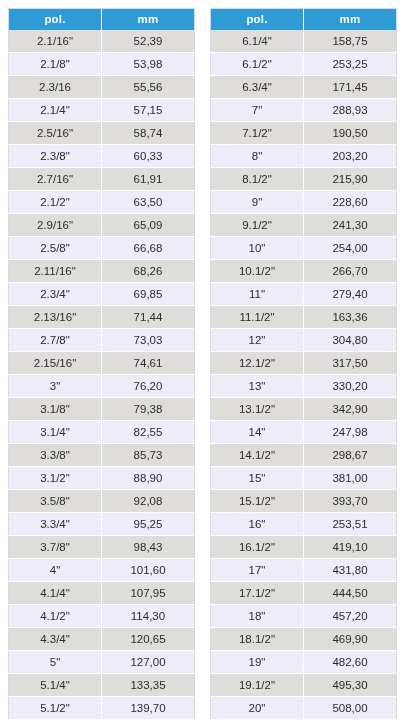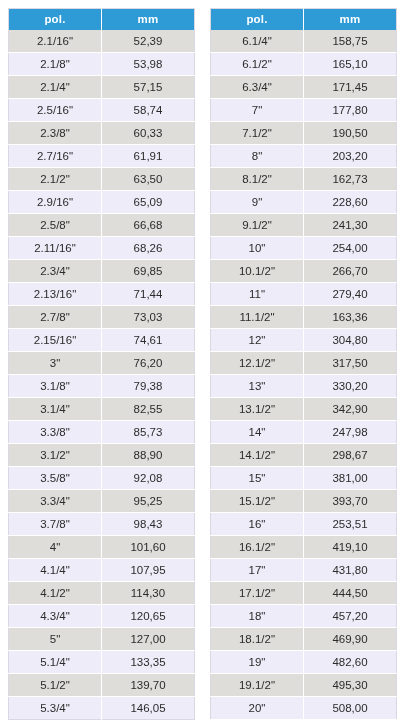--- a/index.html
+++ b/index.html
@@ -93,20 +93,24 @@
     <tbody id="left-body">
         <tr>
           <td class="col-pol">2.1/16"</td>
           <td class="col-mm">52,39</td>
         </tr>
         <tr>
           <td class="col-pol">2.1/8"</td>
           <td class="col-mm">53,98</td>
         </tr>
         <tr>
+          <td class="col-pol">2.3/16</td>
+          <td class="col-mm">55,56</td>
+        </tr>
+        <tr>
           <td class="col-pol">2.1/4"</td>
           <td class="col-mm">57,15</td>
         </tr>
         <tr>
           <td class="col-pol">2.5/16"</td>
           <td class="col-mm">58,74</td>
         </tr>
         <tr>
           <td class="col-pol">2.3/8"</td>
           <td class="col-mm">60,33</td>
@@ -223,41 +227,41 @@
         <th class="col-mm">mm</th>
       </tr>
     </thead>
     <tbody id="right-body">
         <tr>
           <td class="col-pol">6.1/4"</td>
           <td class="col-mm">158,75</td>
         </tr>
         <tr>
           <td class="col-pol">6.1/2"</td>
-          <td class="col-mm">165,10</td>
+          <td class="col-mm">253,25</td>
         </tr>
         <tr>
           <td class="col-pol">6.3/4"</td>
           <td class="col-mm">171,45</td>
         </tr>
         <tr>
           <td class="col-pol">7"</td>
-          <td class="col-mm">177,80</td>
+          <td class="col-mm">288,93</td>
         </tr>
         <tr>
           <td class="col-pol">7.1/2"</td>
           <td class="col-mm">190,50</td>
         </tr>
         <tr>
           <td class="col-pol">8"</td>
           <td class="col-mm">203,20</td>
         </tr>
         <tr>
           <td class="col-pol">8.1/2"</td>
-          <td class="col-mm">162,73</td>
+          <td class="col-mm">215,90</td>
         </tr>
         <tr>
           <td class="col-pol">9"</td>
           <td class="col-mm">228,60</td>
         </tr>
         <tr>
           <td class="col-pol">9.1/2"</td>
           <td class="col-mm">241,30</td>
         </tr>
         <tr>

